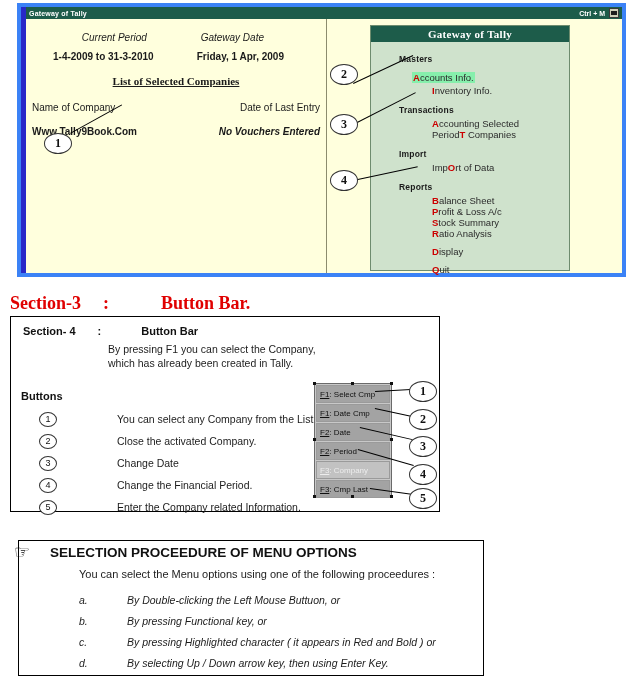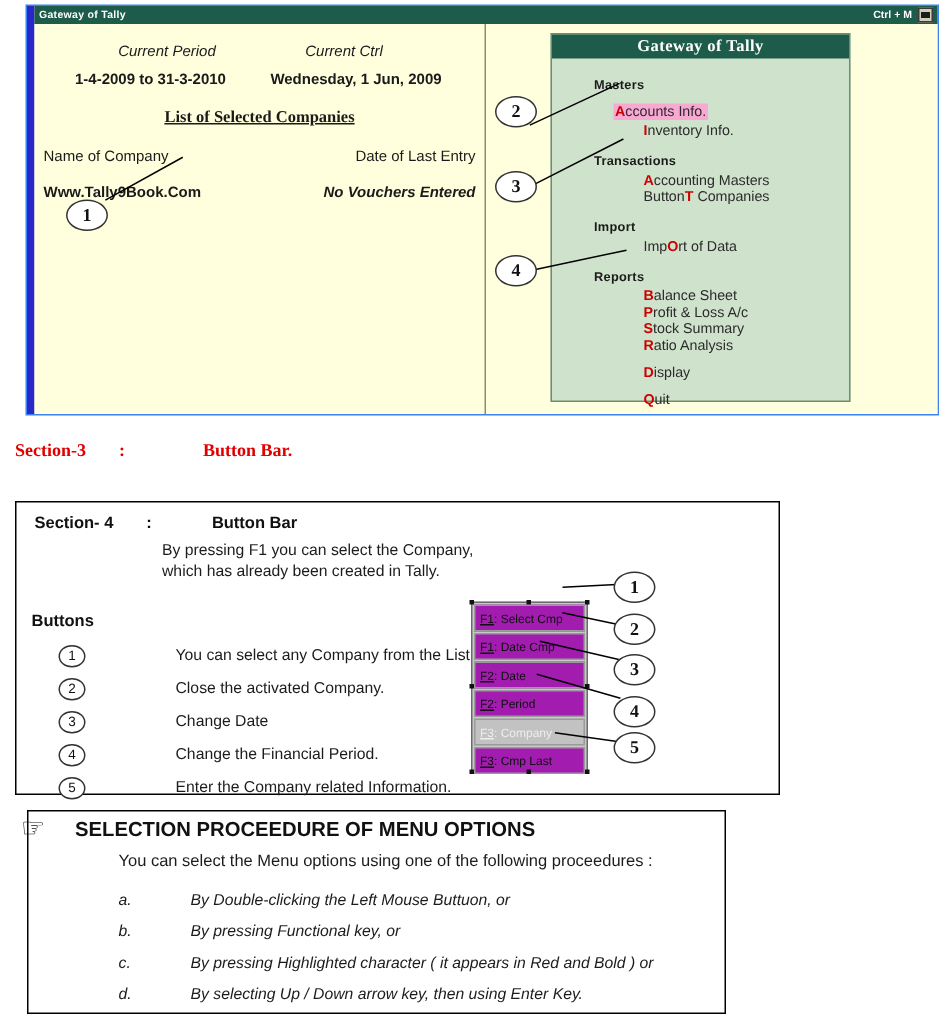--- a/index.html
+++ b/index.html
@@ -8,21 +8,21 @@
     background:#ffffff;
     font-family:"Liberation Sans", sans-serif;
     position:relative;
     overflow:hidden;
   }
 
   
   #tally-window{
     position:absolute; left:17px; top:3px; width:609px; height:274px;
     background:#FFFFDD;
-    border:1px solid #3b82f6;
+    border:4px solid #3b82f6;
     box-sizing:border-box;
   }
   #tally-left-rail{
     position:absolute;left:0;top:0;width:5px;height:100%;
     background:#2828c8;
   }
   #tally-titlebar{
     position:absolute;left:5px;top:0;right:0;height:12px;
     background:#1d5c4a;
     color:#ffffff;
@@ -108,21 +108,21 @@
     font-size:8.5px;font-weight:bold;color:#1b1b1b;
     margin-bottom:3px;letter-spacing:.2px;
   }
   .menu-item{
     font-size:9.5px;color:#2b2b2b;
     margin-left:13px;line-height:11px;
     white-space:nowrap;
     padding-left:20px;
   }
   .menu-item.highlighted{
-    background:#f9a8d4;display:inline-block;padding:0 1px;
+    background:#86efac;display:inline-block;padding:0 1px;
   }
   .hot{color:#cc0000;font-weight:bold;}
   .menu-gap{height:9px;}
   .menu-gap-sm{height:7px;}
 
   
   .callout{
     position:absolute;
     width:26px;height:19px;border-radius:50%;
     border:1px solid #333;background:#ffffff;
@@ -130,29 +130,29 @@
     font-size:12px;font-weight:bold;color:#111;
     display:flex;align-items:center;justify-content:center;
     z-index:6;
   }
   .leader{position:absolute;background:#000;height:1px;transform-origin:0 0;z-index:5;}
 
   
   #section3-heading{
     position:absolute;left:10px;top:293px;
     font-family:"Liberation Serif", serif;
-    font-size:12px;font-weight:bold;color:#e00000;
+    font-size:18px;font-weight:bold;color:#e00000;
     display:flex;align-items:flex-end;
   }
   #section3-colon{margin-left:22px;}
   #section3-value{margin-left:52px;}
 
   
   #buttonbar-box{
-    position:absolute;left:10px;top:334px;width:510px;height:196px;
+    position:absolute;left:10px;top:316px;width:430px;height:196px;
     border:1px solid #000;background:#ffffff;box-sizing:border-box;
   }
   #s4-head{
     position:absolute;left:12px;top:8px;
     font-size:11px;font-weight:bold;color:#111;
     display:flex;
   }
   #s4-colon{margin-left:22px;}
   #s4-value{margin-left:40px;}
   #s4-para{
@@ -180,21 +180,21 @@
     margin-left:60px;font-size:10.5px;color:#1c1c1c;white-space:nowrap;
   }
 
   
   #btnbar-widget{
     position:absolute;left:303px;top:66px;width:78px;height:114px;
     background:#c8c8c8;border:1px solid #6a6a6a;box-sizing:border-box;
   }
   .bb-item{
     height:18px;margin:1px 1px;
-    background:#a21caf;border:1px solid #9a9a9a;
+    background:#a3a3a3;border:1px solid #9a9a9a;
     font-size:8px;color:#101010;
     display:flex;align-items:center;padding-left:3px;
     box-sizing:border-box;
   }
   .bb-item .u{text-decoration:underline;}
   .bb-item.disabled{color:#ededed;background:#c2c2c2;}
   .handle{
     position:absolute;width:3px;height:3px;background:#111;
   }
 
@@ -239,25 +239,25 @@
       <span id="tally-minbox"></span>
     </span>
   </div>
 
   <div id="tally-body">
     <div id="tally-divider"></div>
 
     <div id="info-pane">
       <div class="row-2col" style="margin-top:8px;">
         <div class="period-block"><span id="cur-period-label">Current Period</span></div>
-        <div class="date-block"><span id="cur-date-label">Current Ctrl</span></div>
+        <div class="date-block"><span id="cur-date-label">Gateway Date</span></div>
       </div>
       <div class="row-2col" style="margin-top:1px;">
         <div class="period-block"><span id="cur-period-value">1-4-2009 to 31-3-2010</span></div>
-        <div class="date-block"><span id="cur-date-value">Wednesday, 1 Jun, 2009</span></div>
+        <div class="date-block"><span id="cur-date-value">Friday, 1 Apr, 2009</span></div>
       </div>
 
       <div id="list-title">List of Selected Companies</div>
 
       <div id="col-heads">
         <span>Name of Company</span>
         <span>Date of Last Entry</span>
       </div>
 
       <div id="company-row">
@@ -273,22 +273,22 @@
         <div id="menu-list">
 
           <div class="menu-group-title">Masters</div>
           <div>
             <span class="menu-item highlighted"><span class="hot">A</span><span>ccounts Info.</span></span>
           </div>
           <div class="menu-item"><span class="hot">I</span><span>nventory Info.</span></div>
 
           <div class="menu-gap"></div>
           <div class="menu-group-title">Transactions</div>
-          <div class="menu-item"><span class="hot">A</span><span>ccounting Masters</span></div>
-          <div class="menu-item"><span>Button</span><span class="hot">T</span><span> Companies</span></div>
+          <div class="menu-item"><span class="hot">A</span><span>ccounting Selected</span></div>
+          <div class="menu-item"><span>Period</span><span class="hot">T</span><span> Companies</span></div>
 
           <div class="menu-gap"></div>
           <div class="menu-group-title">Import</div>
           <div class="menu-item"><span>Imp</span><span class="hot">O</span><span>rt of Data</span></div>
 
           <div class="menu-gap"></div>
           <div class="menu-group-title">Reports</div>
           <div class="menu-item"><span class="hot">B</span><span>alance Sheet</span></div>
           <div class="menu-item"><span class="hot">P</span><span>rofit &amp; Loss A/c</span></div>
           <div class="menu-item"><span class="hot">S</span><span>tock Summary</span></div>

